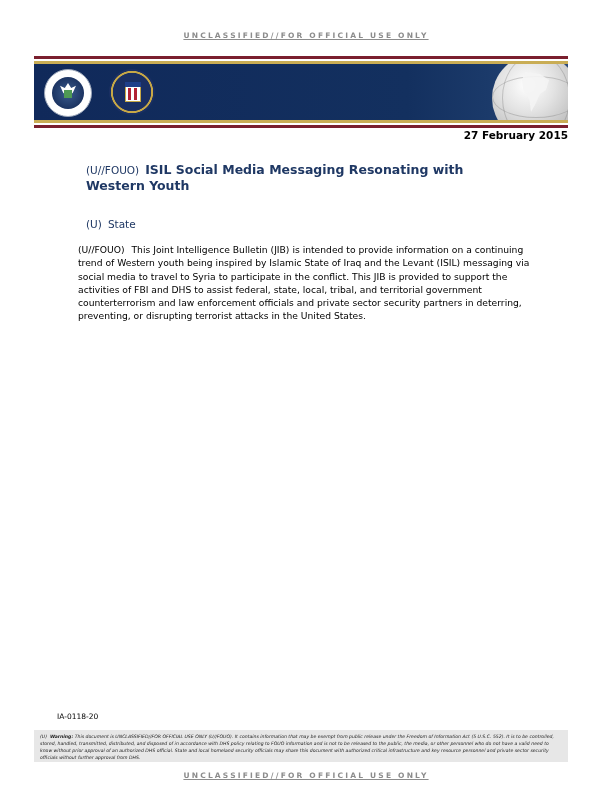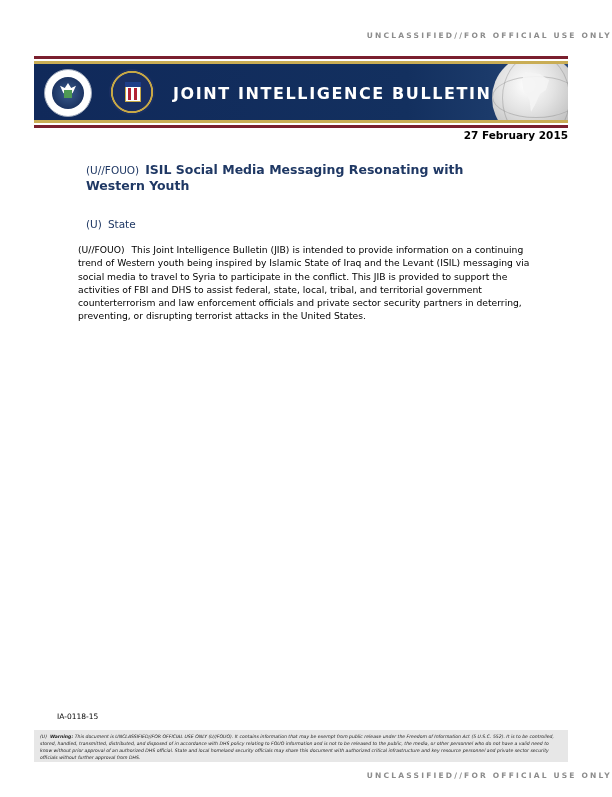--- a/index.html
+++ b/index.html
@@ -1,19 +1,19 @@
 <!DOCTYPE html>
 <html><head>
 <meta charset="utf-8">
 <style>
   html, body { margin:0; padding:0; }
   body { width:612px; height:797px; background:#ffffff; position:relative; overflow:hidden;
          font-family:"DejaVu Sans", sans-serif; color:#000; }
-  .classif { position:absolute; left:0; width:612px; text-align:right; font-family:"DejaVu Sans", sans-serif;
-             font-size:7.5px; font-weight:bold; letter-spacing:2.2px; color:#8c8c8c; }
+  .classif { position:absolute; left:0; width:612px; text-align:center; font-family:"DejaVu Sans", sans-serif;
+             font-size:7.5px; font-weight:bold; letter-spacing:2.2px; color:#8c8c8c;text-decoration:underline; }
   .classif.top { top:31px; }
   .classif.bottom { top:771px; }
 
   .banner { position:absolute; left:34px; top:56px; width:534px; height:72px; }
   .stripe { position:absolute; left:0; width:100%; }
   .s-maroon-top { top:0; height:3px; background:#7a1f2e; }
   .s-gold-top { top:5px; height:3px; background:#c9ad55; }
   .navy { position:absolute; top:8px; left:0; width:100%; height:56px;
           background:linear-gradient(90deg,#10295a 0%,#13305f 70%,#1b3a6a 85%,#2c4a78 100%); overflow:hidden; }
   .s-gold-bot { top:64px; height:3px; background:#c9ad55; }
@@ -73,21 +73,20 @@
   <div class="navy">
     <div class="seal seal-dhs">
       <div class="inner"></div>
       <div class="eagle"></div>
       <div class="shield"></div>
     </div>
     <div class="seal seal-fbi">
       <div class="shield"></div>
       <div class="cap"></div>
     </div>
-    <div class="banner-title">JOINT INTELLIGENCE BULLETIN</div>
     <div class="globe">
       <div class="line" style="left:10px;top:0;width:66px;height:86px;"></div>
       <div class="line" style="left:0;top:22px;width:86px;height:40px;"></div>
       <div class="land"></div>
     </div>
   </div>
   <div class="stripe s-gold-bot"></div>
   <div class="stripe s-maroon-bot"></div>
 </div>
 
@@ -98,21 +97,21 @@
 </div>
 
 <div class="scope">
   <span class="mark">(U)</span><span>State</span>
 </div>
 
 <div class="body">
   <span class="mark">(U//FOUO)</span> <span>This Joint Intelligence Bulletin (JIB) is intended to provide information on a continuing trend of Western youth being inspired by Islamic State of Iraq and the Levant (ISIL) messaging via social media to travel to Syria to participate in the conflict.  This JIB is provided to support the activities of FBI and DHS to assist federal, state, local, tribal, and territorial government counterterrorism and law enforcement officials and private sector security partners in deterring, preventing, or disrupting terrorist attacks in the United States.</span>
 </div>
 
-<div class="ref">IA-0118-15</div>
+<div class="ref">IA-0118-20</div>
 
 <div class="warning">
   <span>(U)</span>&nbsp;
   <span class="wlabel">Warning:</span>
   <span>This document is UNCLASSIFIED//FOR OFFICIAL USE ONLY (U//FOUO).  It contains information that may be exempt from public release under the Freedom of Information Act (5 U.S.C. 552).  It is to be controlled, stored, handled, transmitted, distributed, and disposed of in accordance with DHS policy relating to FOUO information and is not to be released to the public, the media, or other personnel who do not have a valid need to know without prior approval of an authorized DHS official.  State and local homeland security officials may share this document with authorized critical infrastructure and key resource personnel and private sector security officials without further approval from DHS.</span>
 </div>
 
 <div class="classif bottom">UNCLASSIFIED//FOR OFFICIAL USE ONLY</div>
 
 </body></html>

